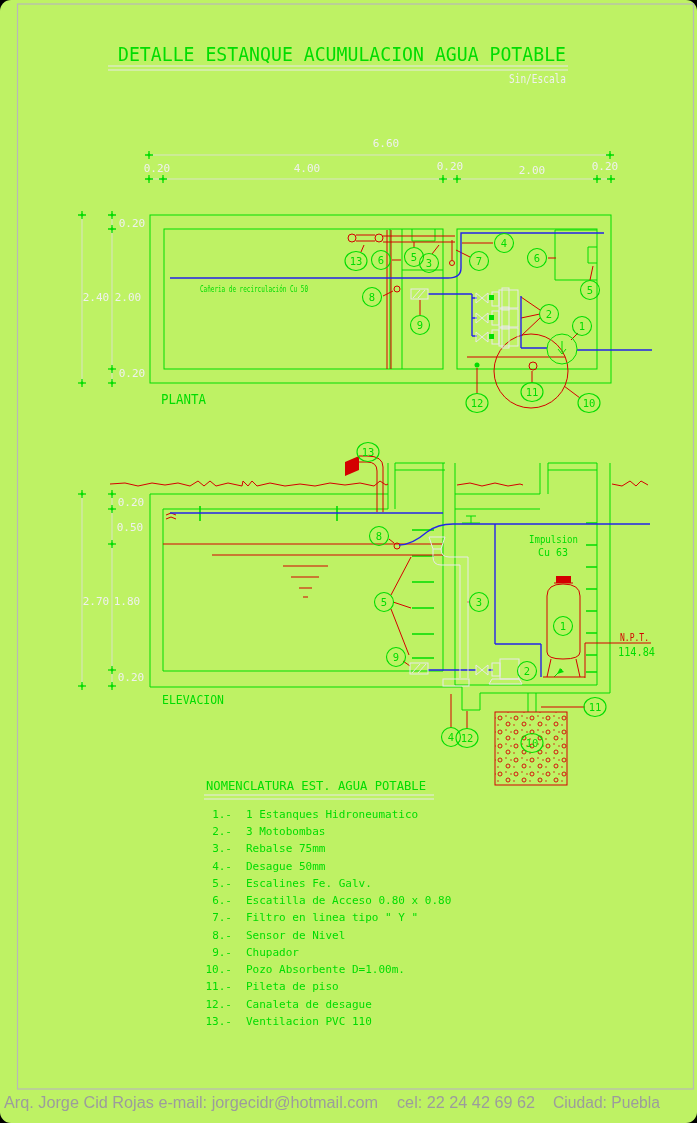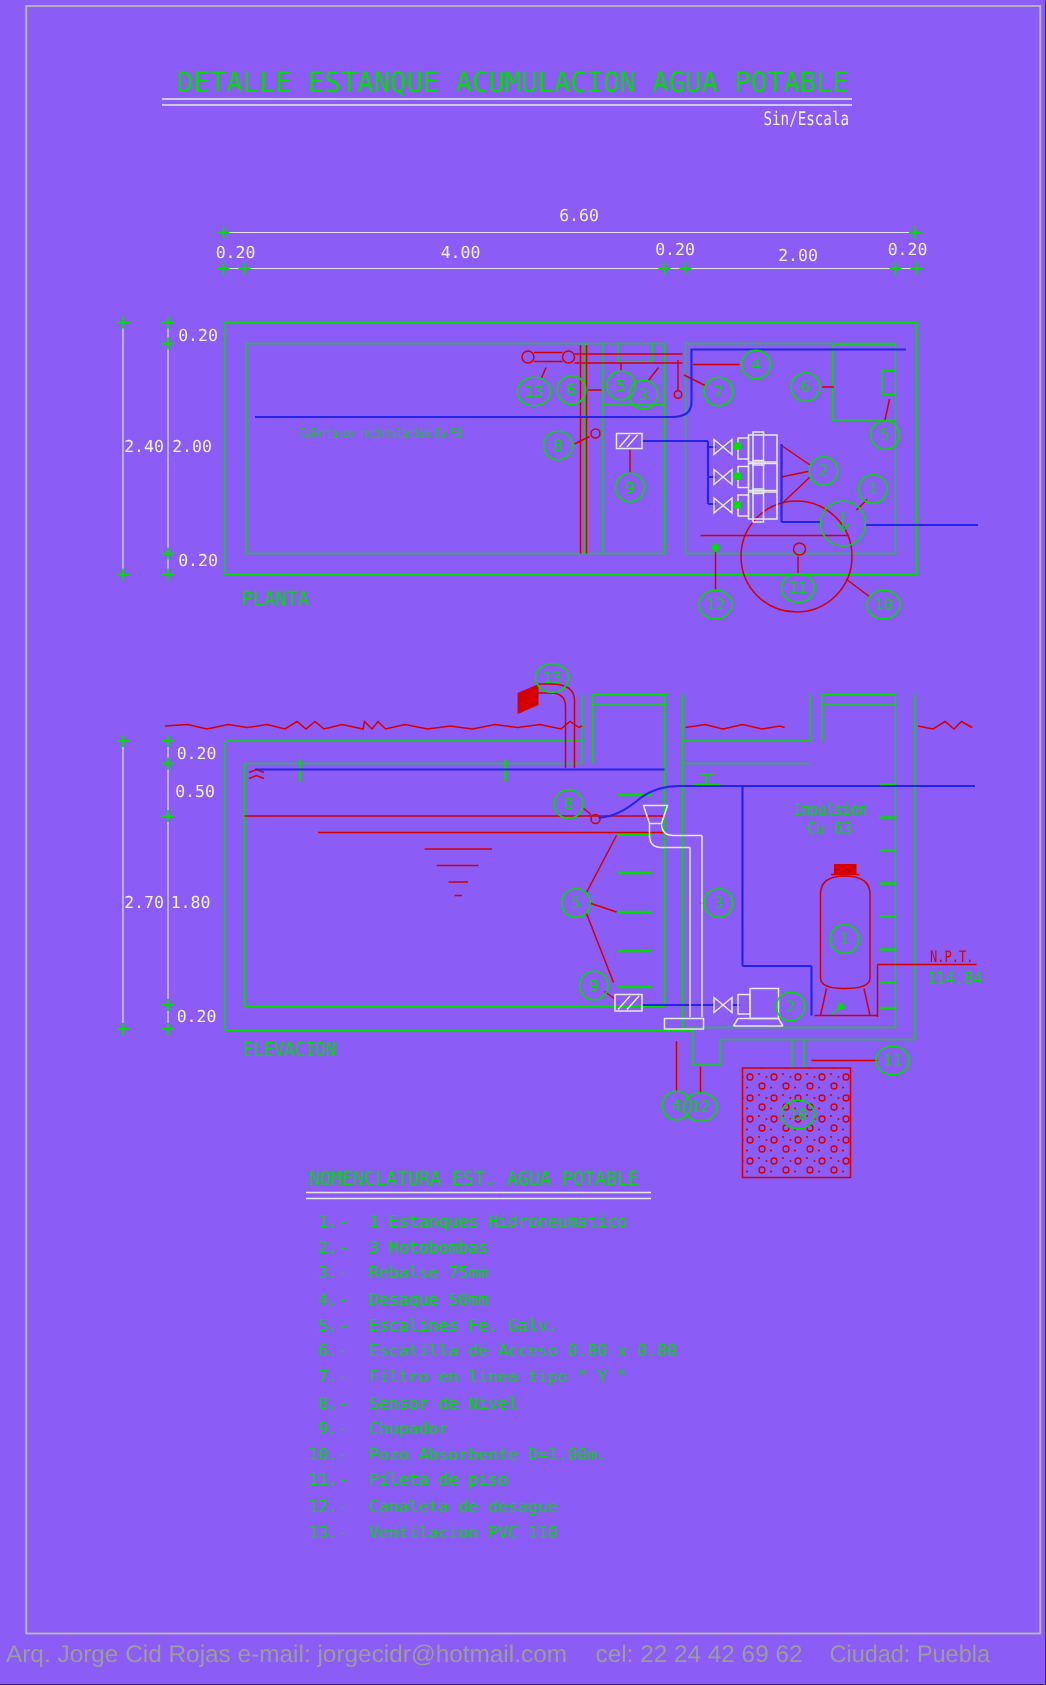--- a/index.html
+++ b/index.html
@@ -1,16 +1,16 @@
 <!DOCTYPE html>
 <html><head>
 <meta charset="utf-8">
 <style>
   html,body{margin:0;padding:0;background:#000;}
-  .canvas{position:relative;width:697px;height:1123px;background:#8b5cf6;overflow:hidden;}
+  .canvas{position:relative;width:697px;height:1123px;background:#bef264;overflow:hidden;border-radius:11px;}
   svg text{font-family:"DejaVu Sans Mono",monospace;}
   .g-line{stroke:#00dd00;fill:none;stroke-width:1;}
   .g-line2{stroke:#00dd00;fill:none;stroke-width:1.6;}
   .r-line{stroke:#d40000;fill:none;stroke-width:1;}
   .b-line{stroke:#2424e8;fill:none;stroke-width:1.4;}
   .w-line{stroke:#e8e8e8;fill:none;stroke-width:1;}
   .dim-line{stroke:#e0e0e0;fill:none;stroke-width:0.8;}
   .dim-text{fill:#f0f0f0;font-size:11px;text-anchor:middle;}
   .g-text{fill:#00dd00;}
   .callout ellipse,.callout circle{fill:none;stroke:#00dd00;stroke-width:1.1;}

